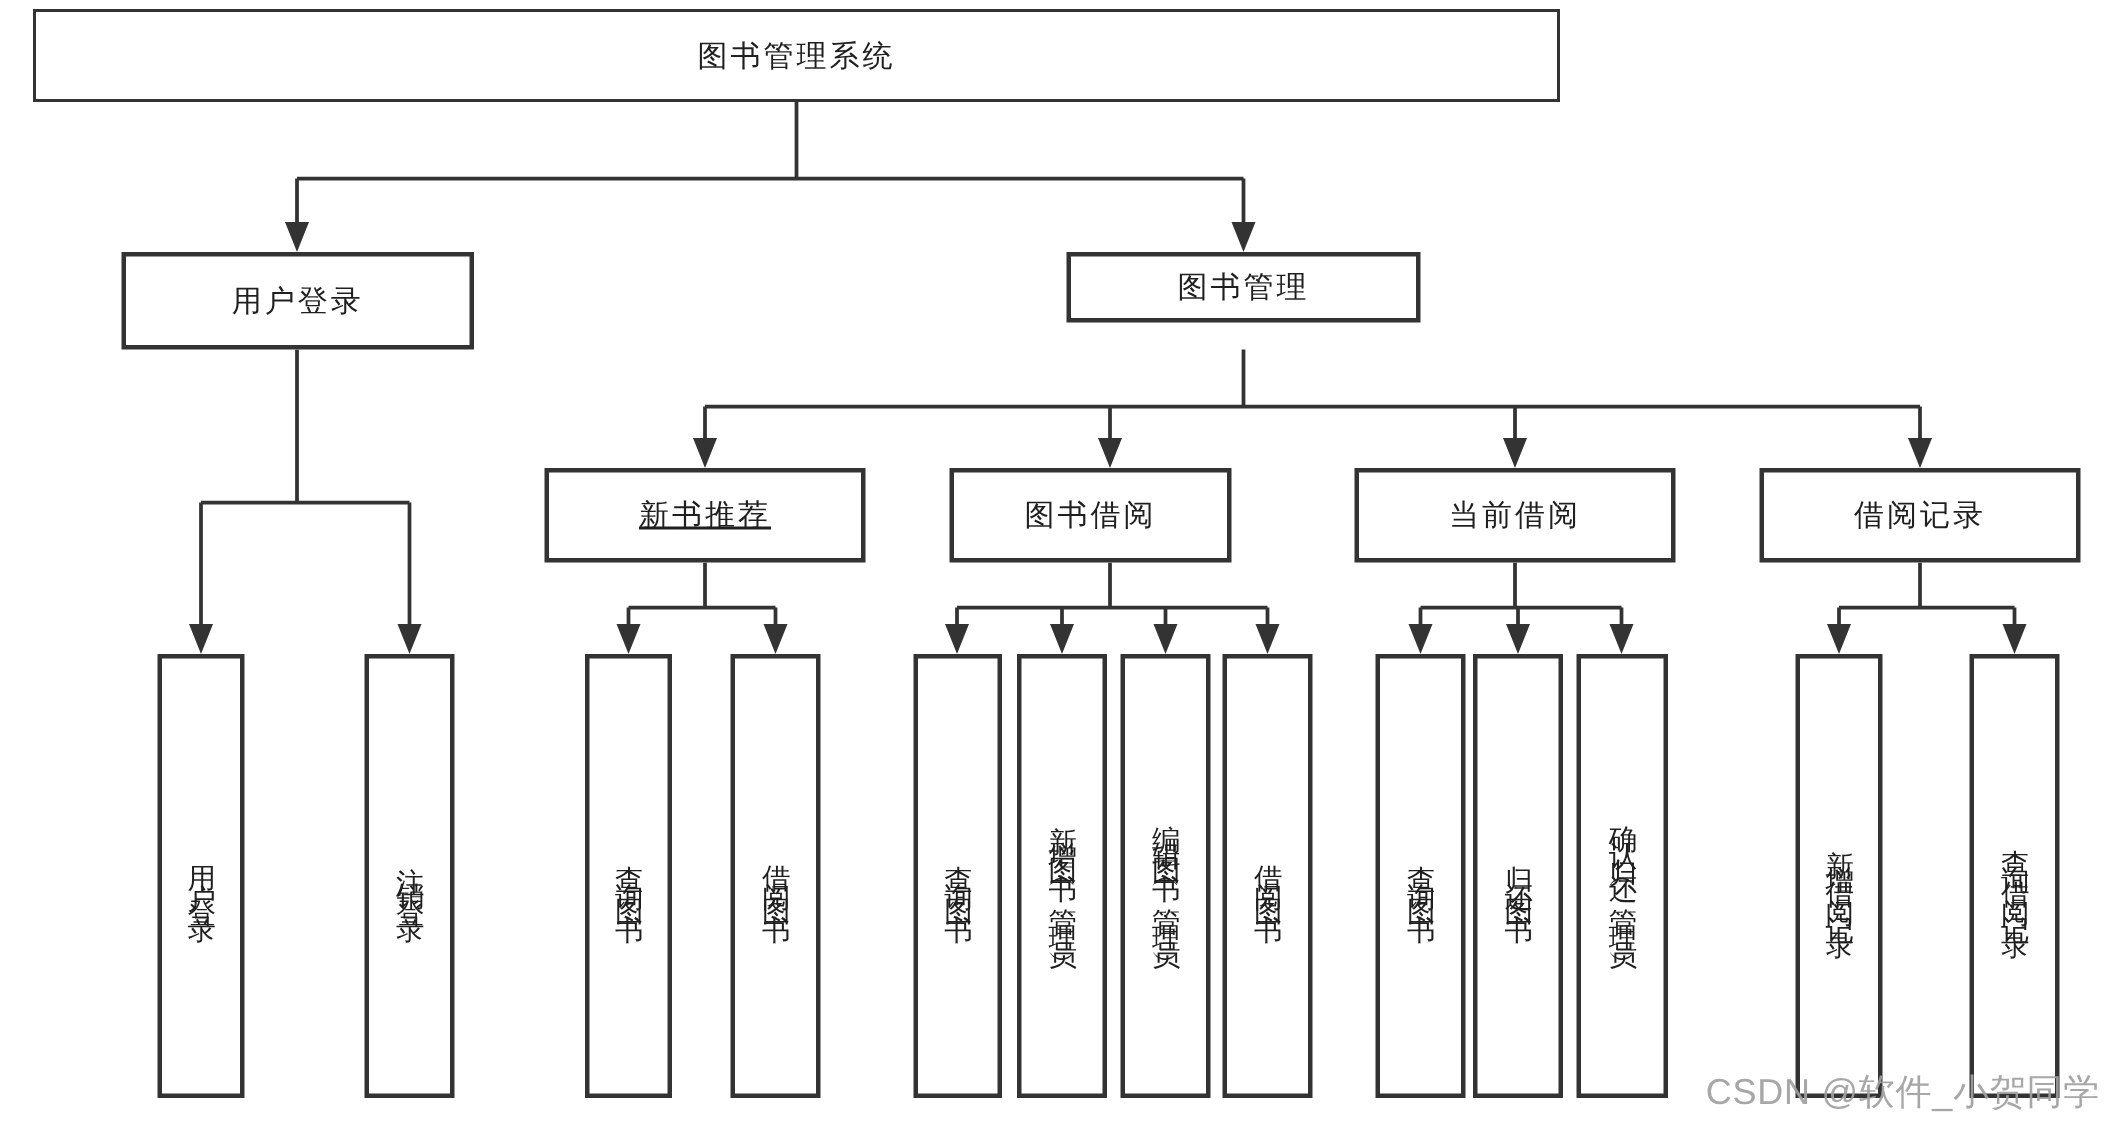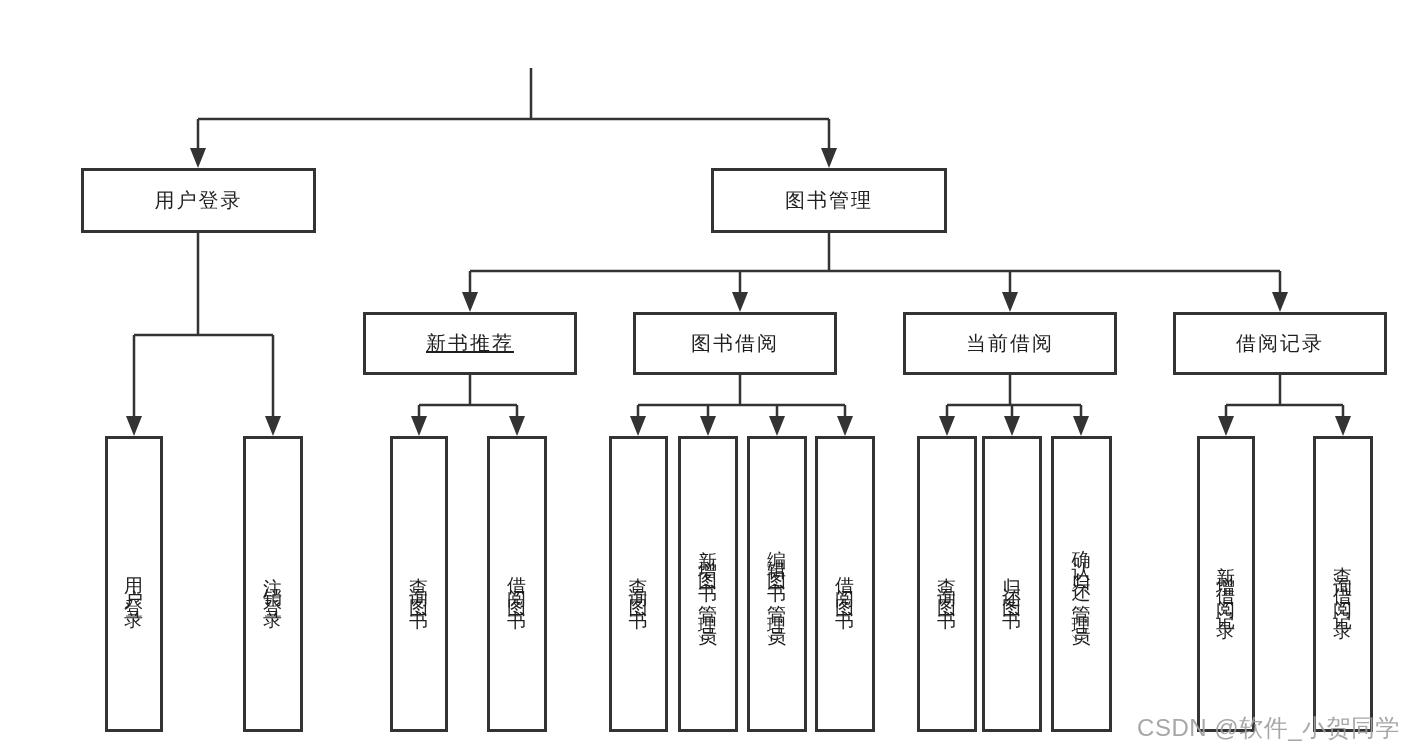--- a/index.html
+++ b/index.html
@@ -110,32 +110,35 @@
     <polygon class="arrow" points="700,416 716,416 708,436"></polygon>
     <polygon class="arrow" points="769,416 785,416 777,436"></polygon>
     <polygon class="arrow" points="837,416 853,416 845,436"></polygon>
     <polygon class="arrow" points="939,416 955,416 947,436"></polygon>
     <polygon class="arrow" points="1004,416 1020,416 1012,436"></polygon>
     <polygon class="arrow" points="1073,416 1089,416 1081,436"></polygon>
     <polygon class="arrow" points="1218,416 1234,416 1226,436"></polygon>
     <polygon class="arrow" points="1335,416 1351,416 1343,436"></polygon>
   </svg>
 
+  <div class="hnode root" style="left:22px; top:6px; width:1018px; height:62px;">
+    <span>图书管理系统</span>
+  </div>
 
   <div class="hnode" style="left:81px; top:168px; width:235px; height:65px;">
     <span>用户登录</span>
   </div>
-  <div class="hnode" style="left:711px; top:168px; width:236px; height:65px;">
+  <div class="hnode" style="left:711px; top:168px; width:236px; height:47px;">
     <span>图书管理</span>
   </div>
 
   <div class="hnode" style="left:363px; top:312px; width:214px; height:63px;text-decoration:underline;">
     <span>新书推荐</span>
   </div>
-  <div class="hnode" style="left:633px; top:312px; width:204px; height:63px;text-align:right;">
+  <div class="hnode" style="left:633px; top:312px; width:188px; height:63px;text-align:right;">
     <span>图书借阅</span>
   </div>
   <div class="hnode" style="left:1173px; top:312px; width:214px; height:63px;">
     <span>借阅记录</span>
   </div>
   <div class="hnode" style="left:903px; top:312px; width:214px; height:63px;">
     <span>当前借阅</span>
   </div>
 
   <div class="leaf" style="left:105px; top:436px; width:58px; height:296px;">

